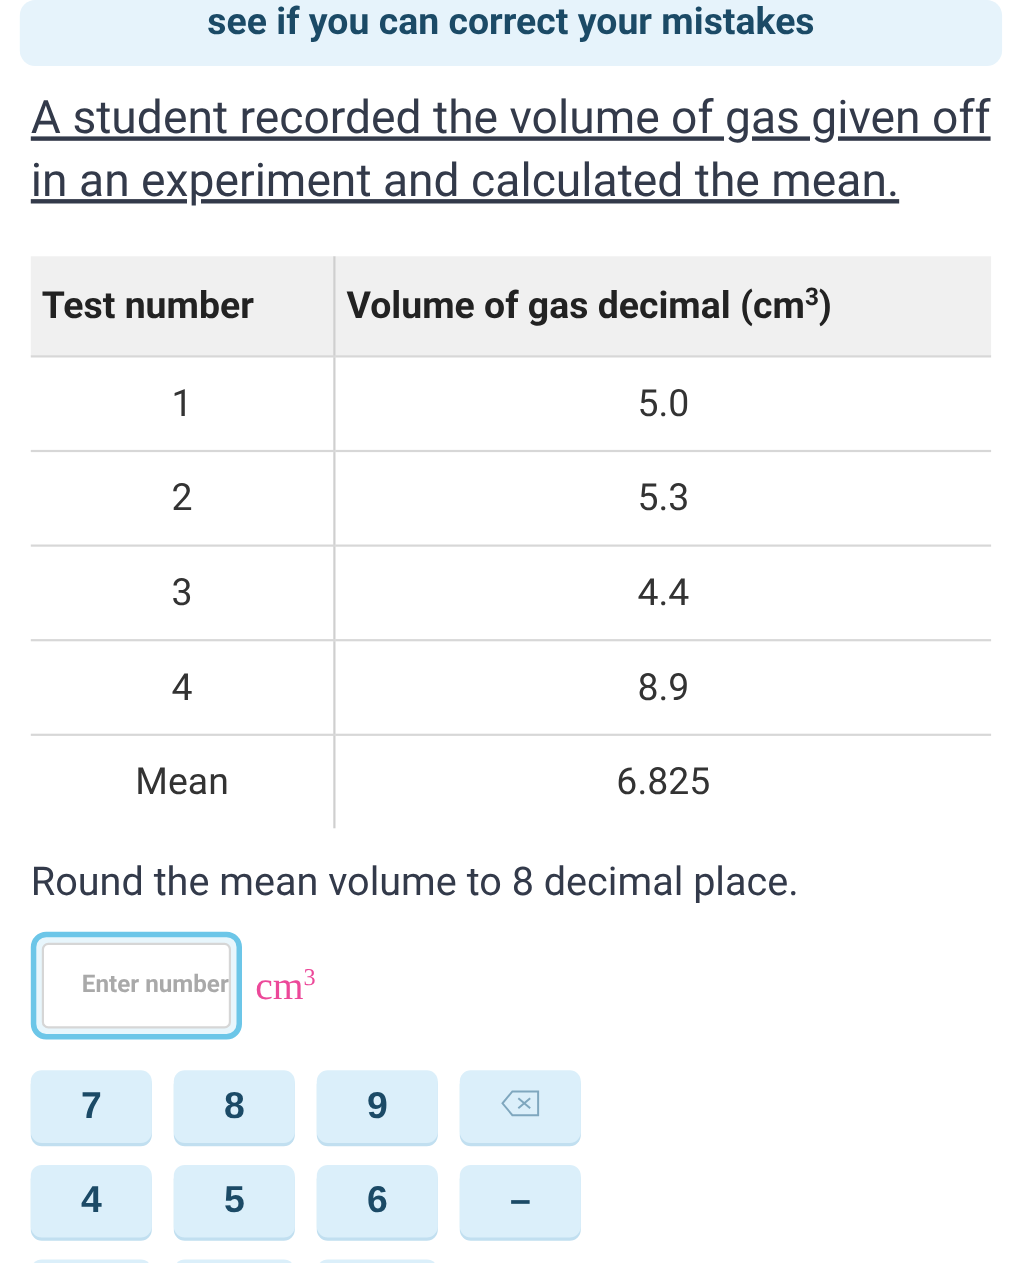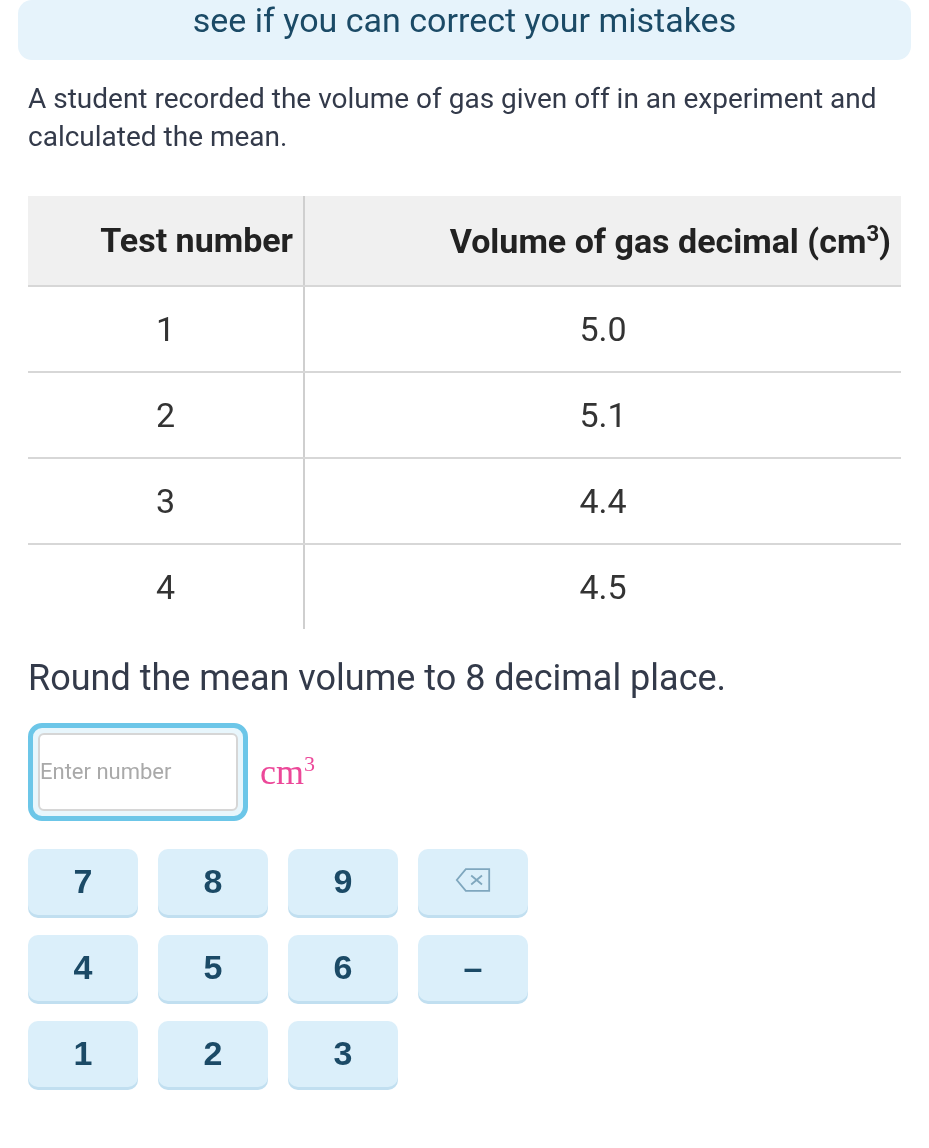--- a/index.html
+++ b/index.html
@@ -11,41 +11,42 @@
     margin: 0 auto;
   }
   .banner {
     background: #e6f3fb;
     border-radius: 14px;
     margin: 0 18px 10px 18px;
     padding: 0 30px 20px 30px;
     text-align: center;
     color: #1b4a66;
     font-size: 34px;
-    font-weight: 400;
+    font-weight: 700;
   }
   .prompt {
-    font-size: 28px;
+    font-size: 42px;
     color: #333a4a;
     padding: 10px 28px 30px 28px;
     line-height: 1.35;
+    text-decoration: underline;
   }
   table {
     border-collapse: collapse;
     width: calc(100% - 56px);
     margin: 10px 28px 20px 28px;
     font-size: 34px;
   }
   thead th {
     background: #f0f0f0;
     font-weight: 700;
     color: #222;
     padding: 24px 10px;
     border-bottom: 2px solid #d7d7d7;
-    text-align: right;
+    text-align: left;
   }
   thead th:first-child { border-right: 2px solid #cfcfcf; }
   tbody td {
     padding: 22px 10px;
     text-align: center;
     border-bottom: 2px solid #d7d7d7;
     color: #333;
   }
   tbody tr:last-child td { border-bottom: none; }
   tbody td:first-child { border-right: 2px solid #cfcfcf; }
@@ -61,30 +62,31 @@
     gap: 8px;
   }
   .input-outer {
     border: 5px solid #6cc6e8;
     border-radius: 14px;
     padding: 5px;
     background: #e8f6fc;
     display: inline-block;
   }
   .input-box {
-    width: 200px;
+    width: 172px;
     height: 78px;
     border: 2px solid #d6d6d6;
     border-radius: 6px;
     background: #fff;
     font-size: 22px;
     color: #a9a9a9;
     display: flex;
     align-items: center;
-    justify-content: flex-start;
+    justify-content: flex-end;
+    font-weight: bold;
   }
   .unit {
     font-size: 36px;
     color: #ec4899;
     padding-left: 4px;
     font-family: "Times New Roman", serif;
   }
   .unit sup { font-size: 22px; vertical-align: super; }
   .keypad {
     padding: 0 28px 10px 28px;
@@ -128,29 +130,33 @@
       </th>
     </tr>
   </thead>
   <tbody>
     <tr>
       <td>1</td>
       <td>5.0</td>
     </tr>
     <tr>
       <td>2</td>
-      <td>5.1</td>
+      <td>5.3</td>
     </tr>
     <tr>
       <td>3</td>
       <td>4.4</td>
     </tr>
     <tr>
       <td>4</td>
-      <td>4.5</td>
+      <td>8.9</td>
+    </tr>
+    <tr>
+      <td>Mean</td>
+      <td>6.825</td>
     </tr>
   </tbody>
 </table>
 
 <div class="instruction">Round the mean volume to 8 decimal place.</div>
 
 <div class="answer-wrap">
   <div class="input-outer">
     <div class="input-box">
       <span>Enter number</span>

